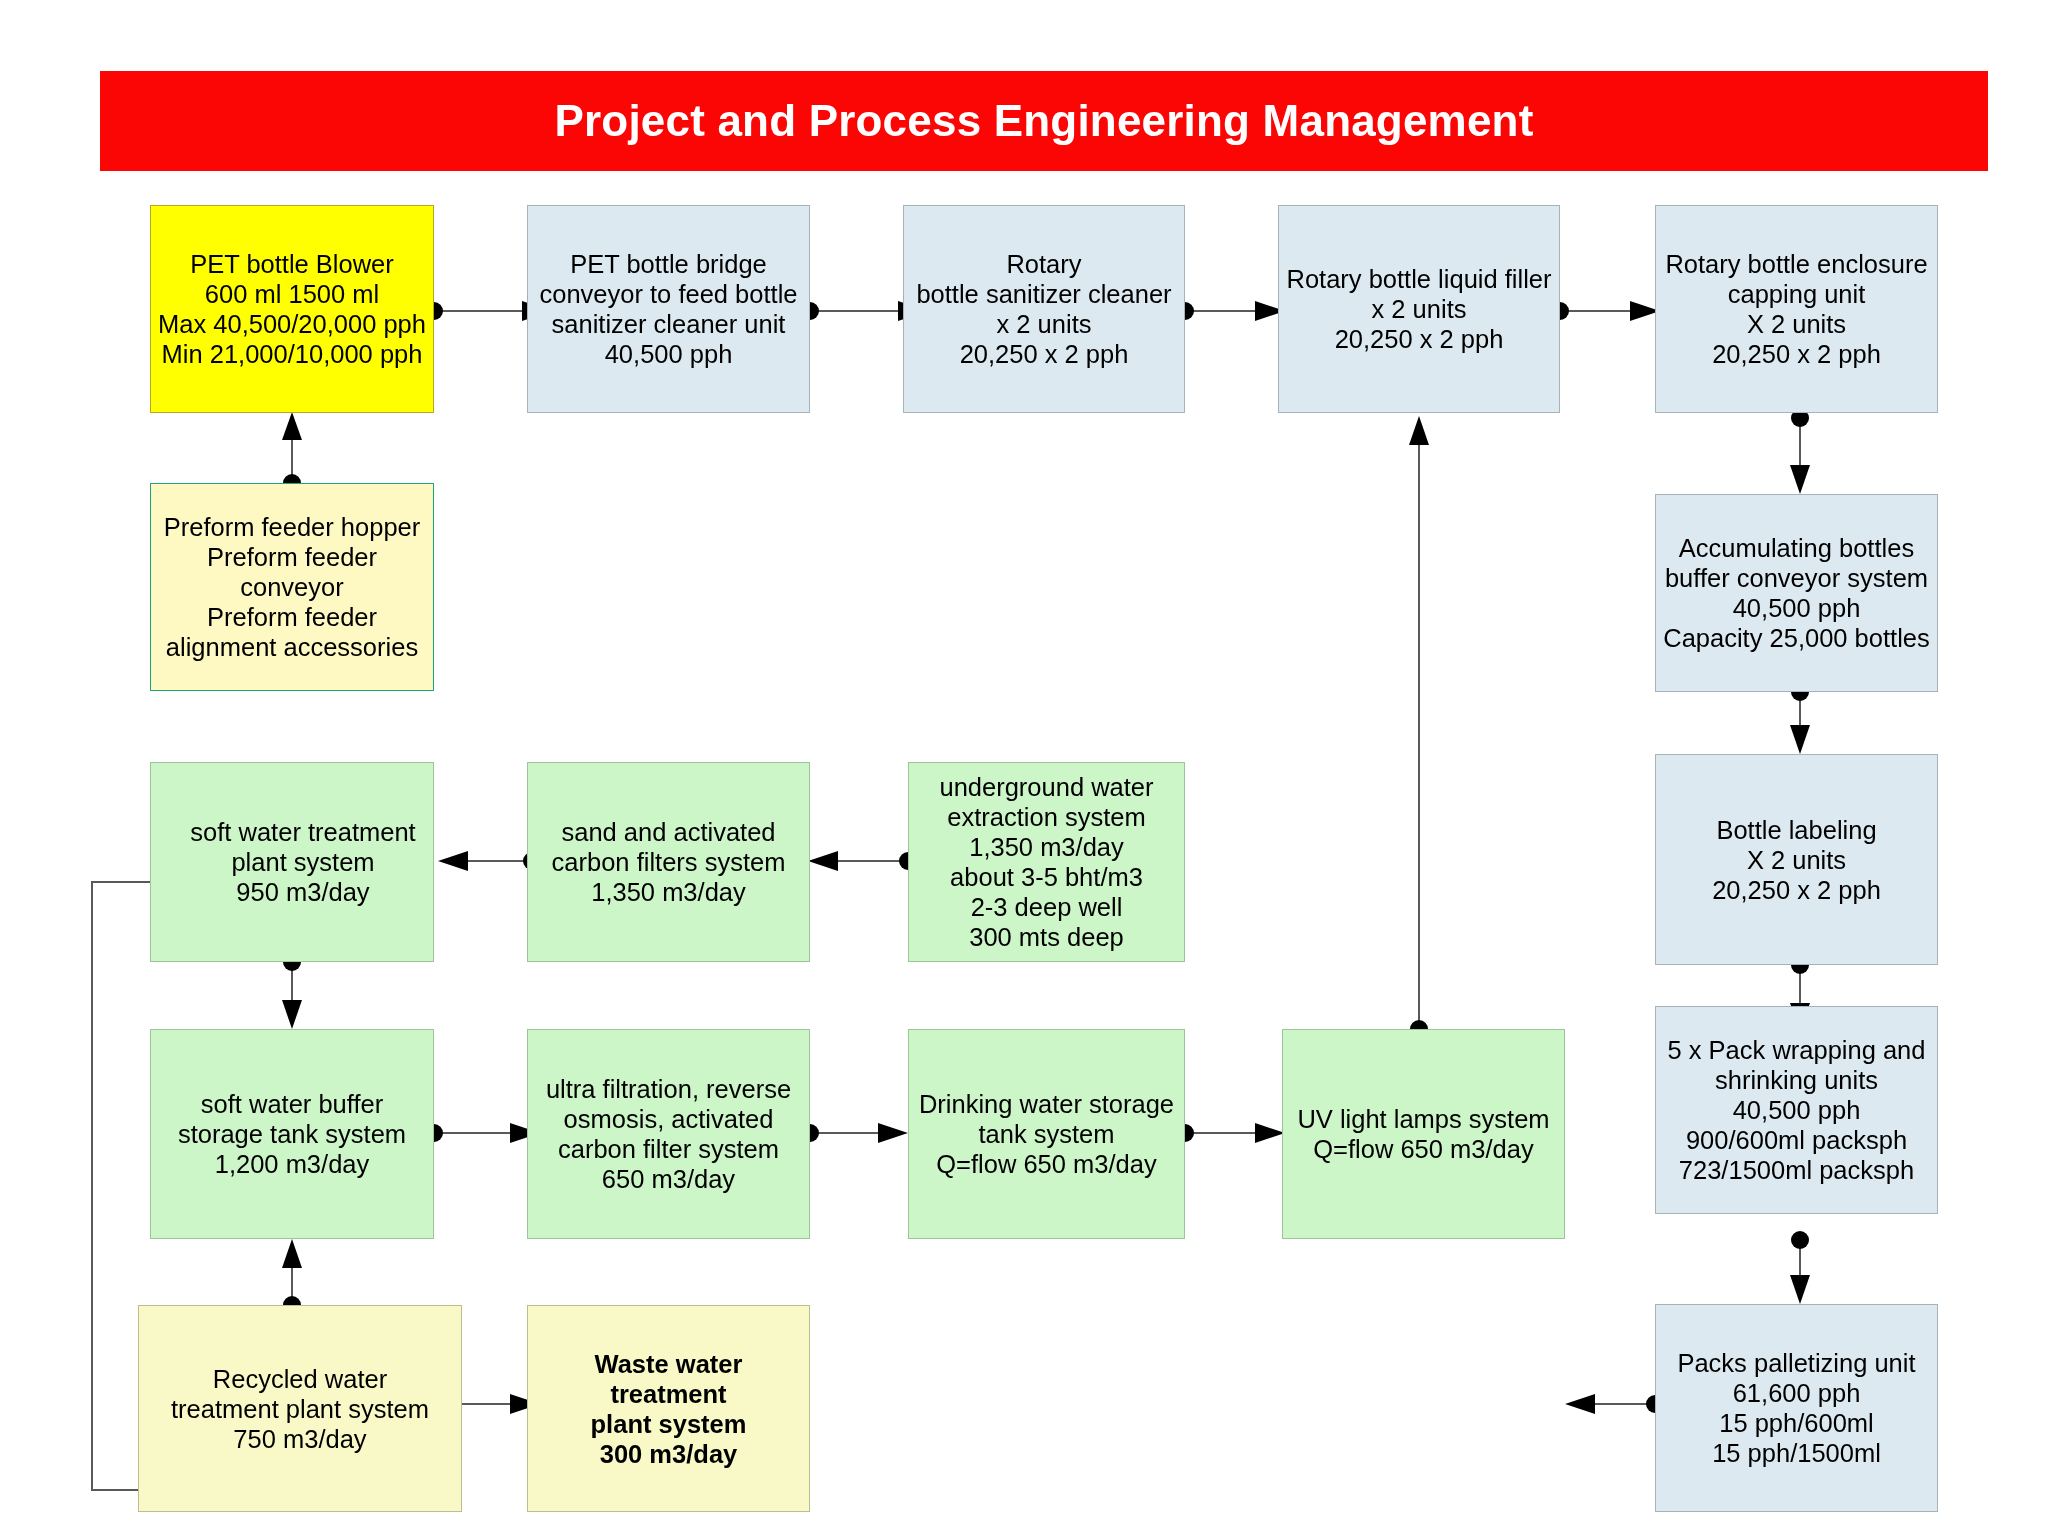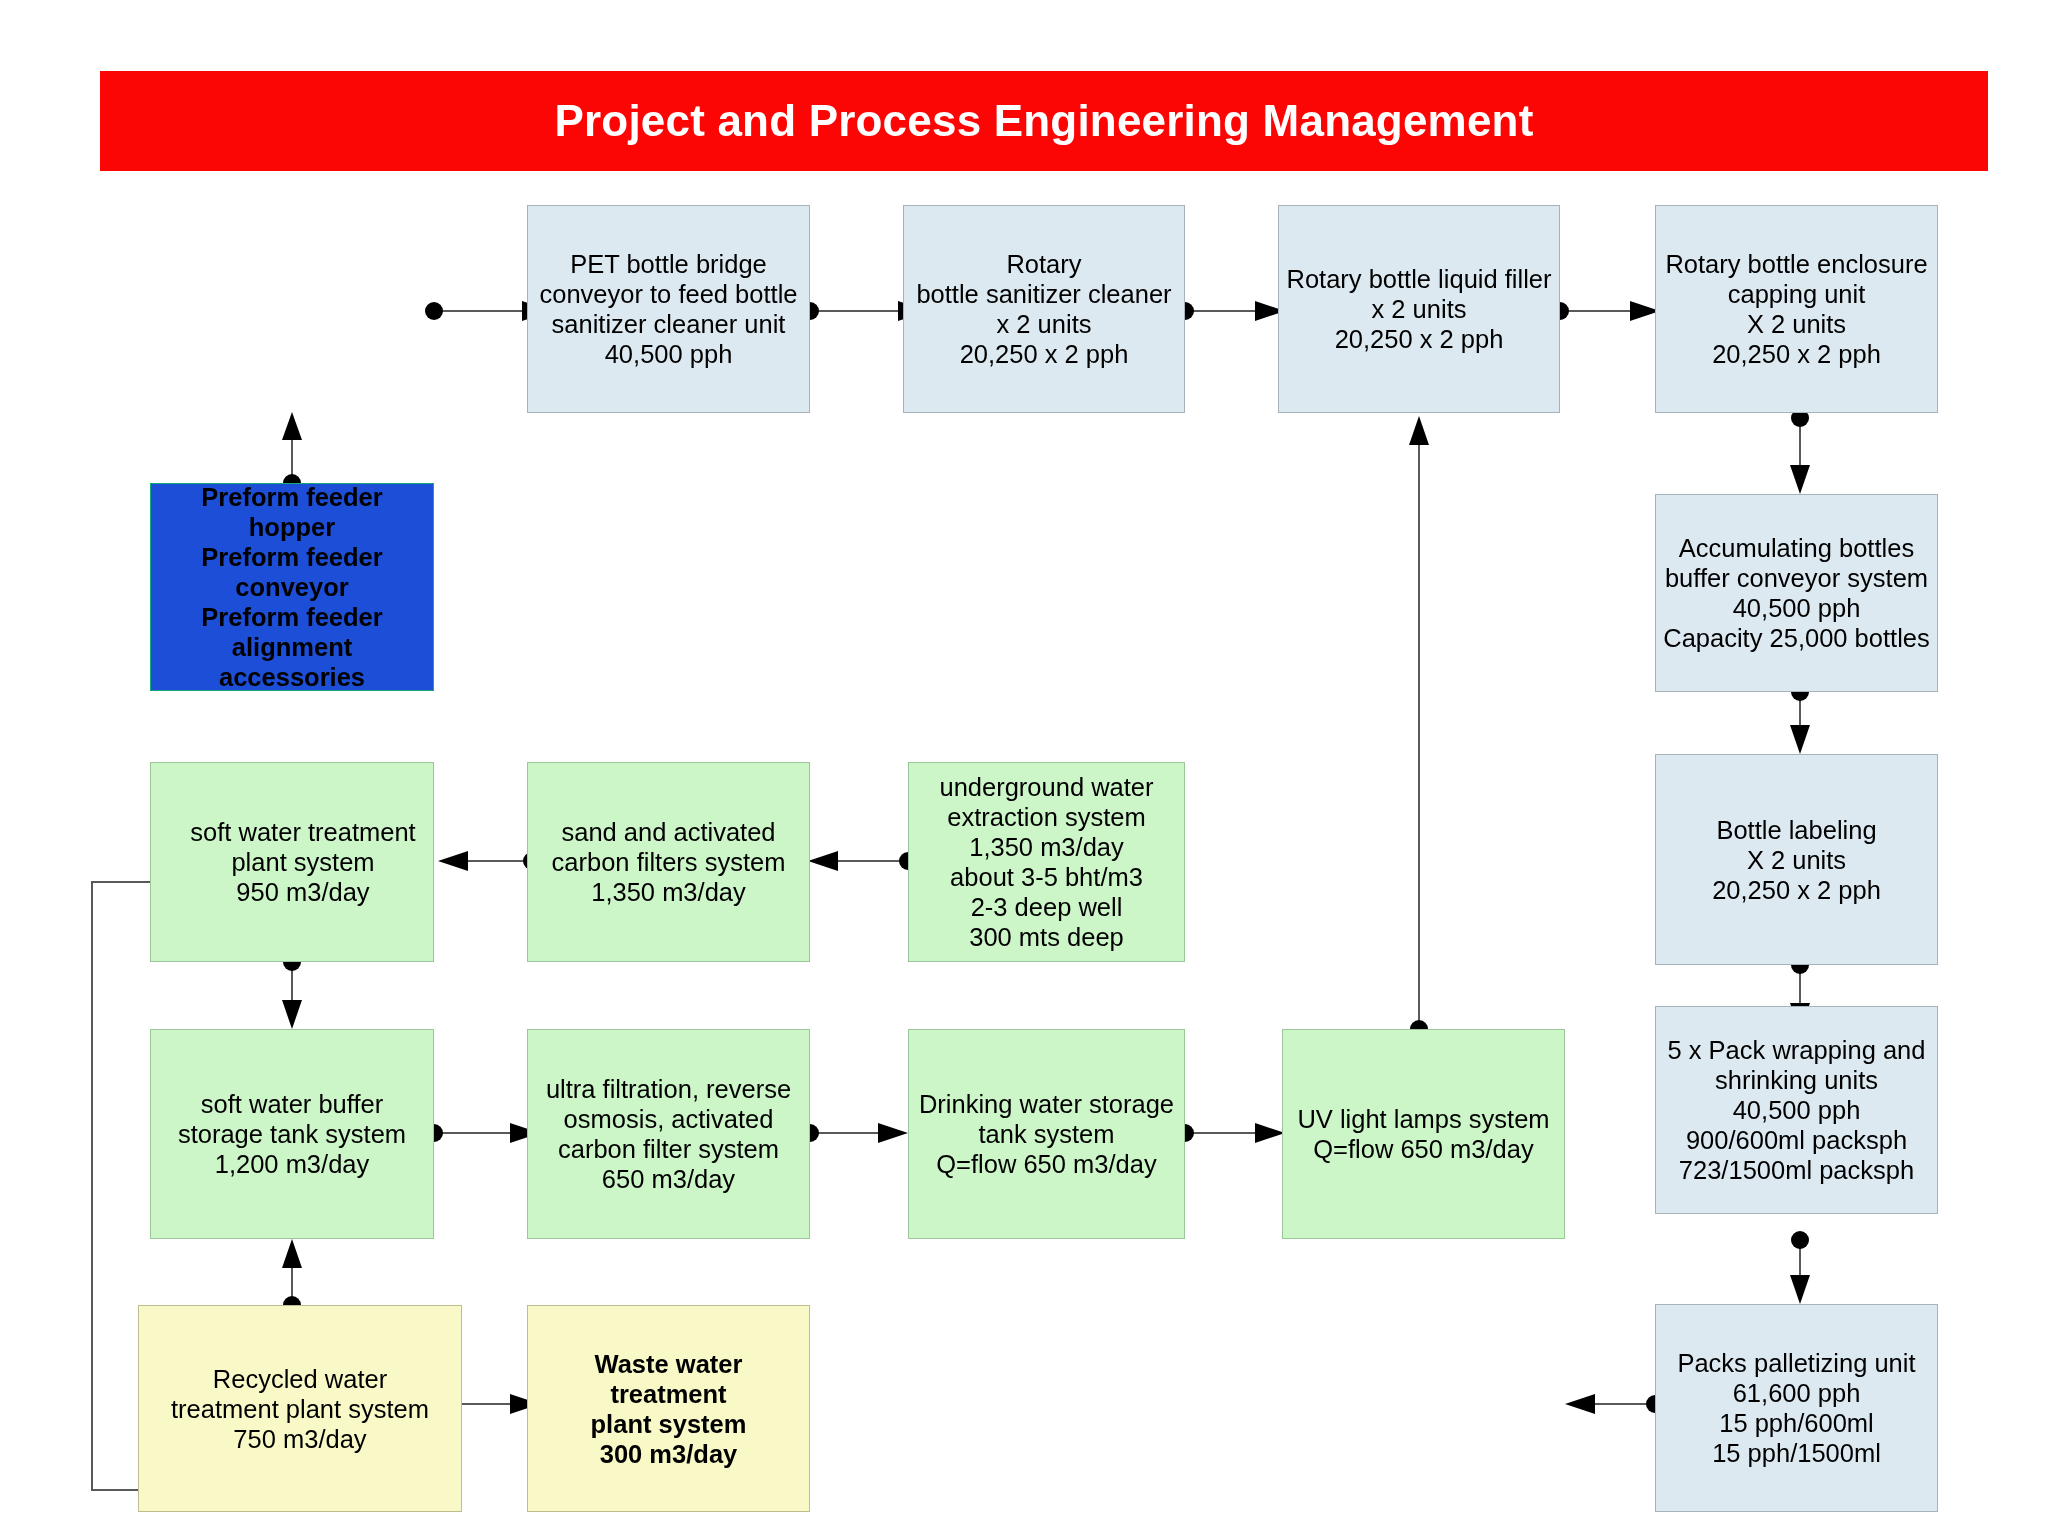--- a/index.html
+++ b/index.html
@@ -34,21 +34,21 @@
     text-align:center;
     color:#000000;
     font-size:25.5px;
     line-height:30px;
     padding:4px 6px;
   }
   .node .lines{white-space:pre-line;display:block;width:100%;}
 
   .n-blue{background:#dce9f0;border-color:#a7b3ba;}
   .n-yellow{background:#ffff00;border-color:#b3a820;}
-  .n-springgreen{background:#1d4ed8;border-color:#17a97a;font-weight:bold;}
+  .n-springgreen{background:#fef9c3;border-color:#17a97a;}
   .n-lightgreen{background:#ccf5c8;border-color:#9cc69a;}
   .n-paleyellow{background:#f9f9c8;border-color:#bdbd8e;}
   .n-orange{background:#f9c794;border-color:#c49a6c;border-radius:18px;}
 
   svg line, svg polyline, svg path{stroke:#595959;stroke-width:2;fill:none;}
   svg .arrowhead{fill:#000000;stroke:none;}
   svg .dot{fill:#000000;stroke:none;}
 </style>
 </head>
 <body>
@@ -164,20 +164,26 @@
       <line x1="434" y1="1404" x2="510" y2="1404"></line>
       <polygon class="arrowhead" points="510,1394 540,1404 510,1414"></polygon>
       <circle class="dot" cx="434" cy="1404" r="9"></circle>
     </g>
 
     <g>
       <polyline points="150,1490 92,1490 92,882 150,882"></polyline>
     </g>
   </svg>
 
+  <div class="node n-yellow" style="left:150px;top:205px;width:284px;height:208px;">
+    <span class="lines">PET bottle Blower
+600 ml 1500 ml
+Max 40,500/20,000 pph
+Min 21,000/10,000 pph</span>
+  </div>
 
   <div class="node n-blue" style="left:527px;top:205px;width:283px;height:208px;">
     <span class="lines">PET bottle bridge
 conveyor to feed bottle
 sanitizer cleaner unit
 40,500 pph</span>
   </div>
 
   <div class="node n-blue" style="left:903px;top:205px;width:282px;height:208px;">
     <span class="lines">Rotary

